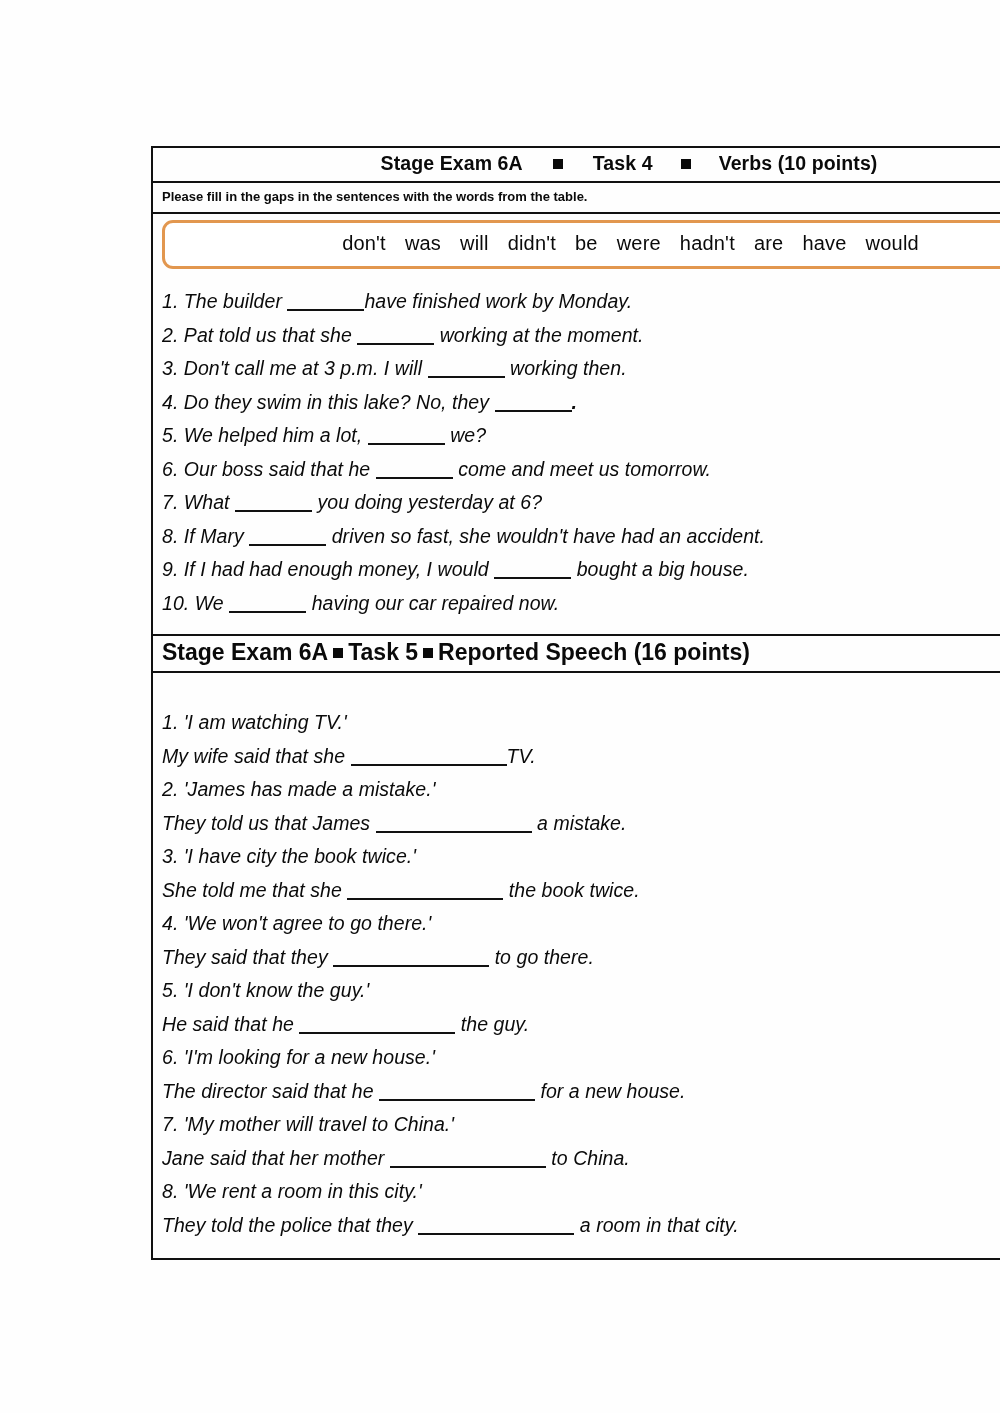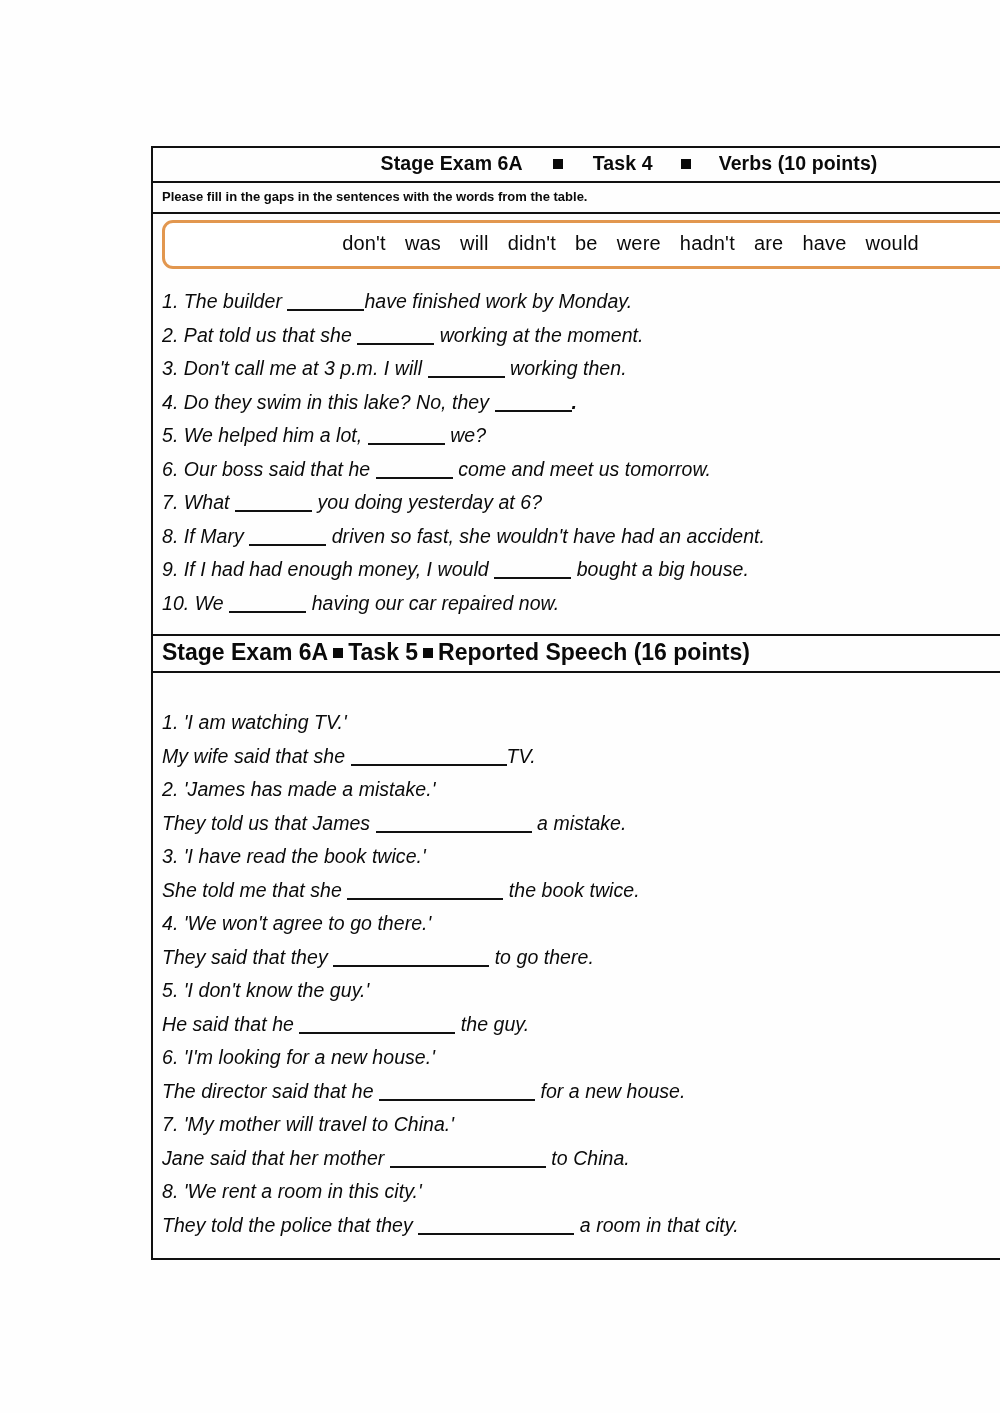--- a/index.html
+++ b/index.html
@@ -206,21 +206,21 @@
           <span>2.</span>
           <span>'James has made a mistake.'</span>
         </div>
         <div class="qline">
           <span>They told us that James </span>
           <span class="blank long"></span><span> a mistake.</span>
         </div>
 
         <div class="qline">
           <span>3.</span>
-          <span>'I have read the book twice.'</span>
+          <span>'I have city the book twice.'</span>
         </div>
         <div class="qline">
           <span>She told me that she </span>
           <span class="blank long"></span><span> the book twice.</span>
         </div>
 
         <div class="qline">
           <span>4.</span>
           <span>'We won't agree to go there.'</span>
         </div>

